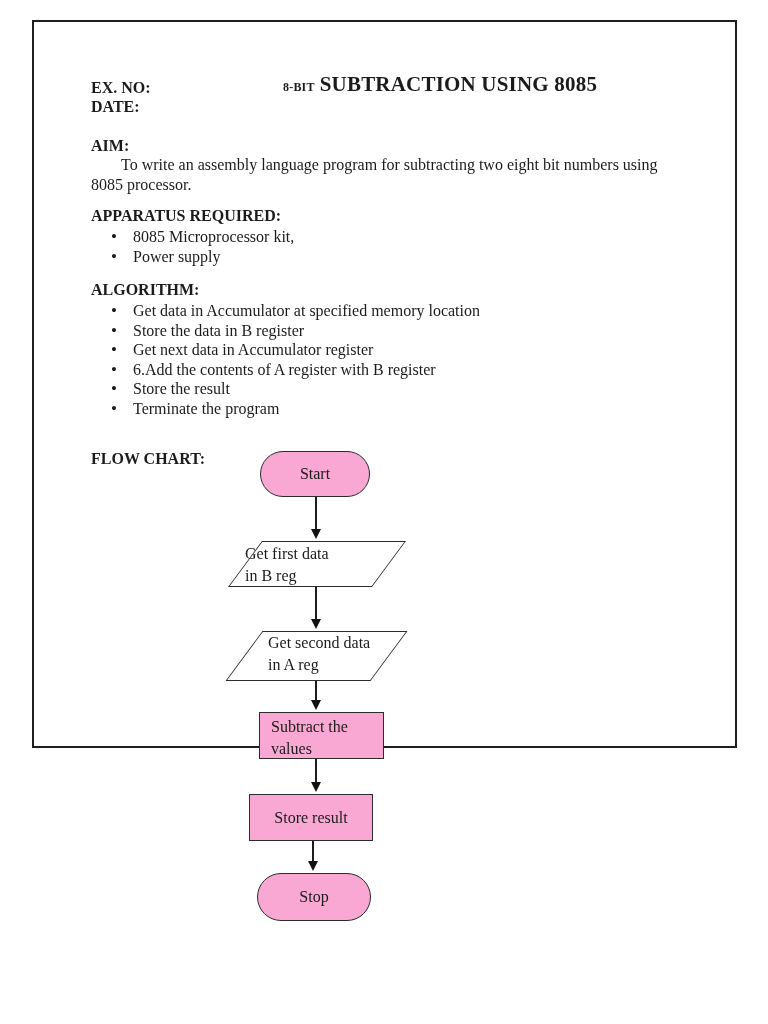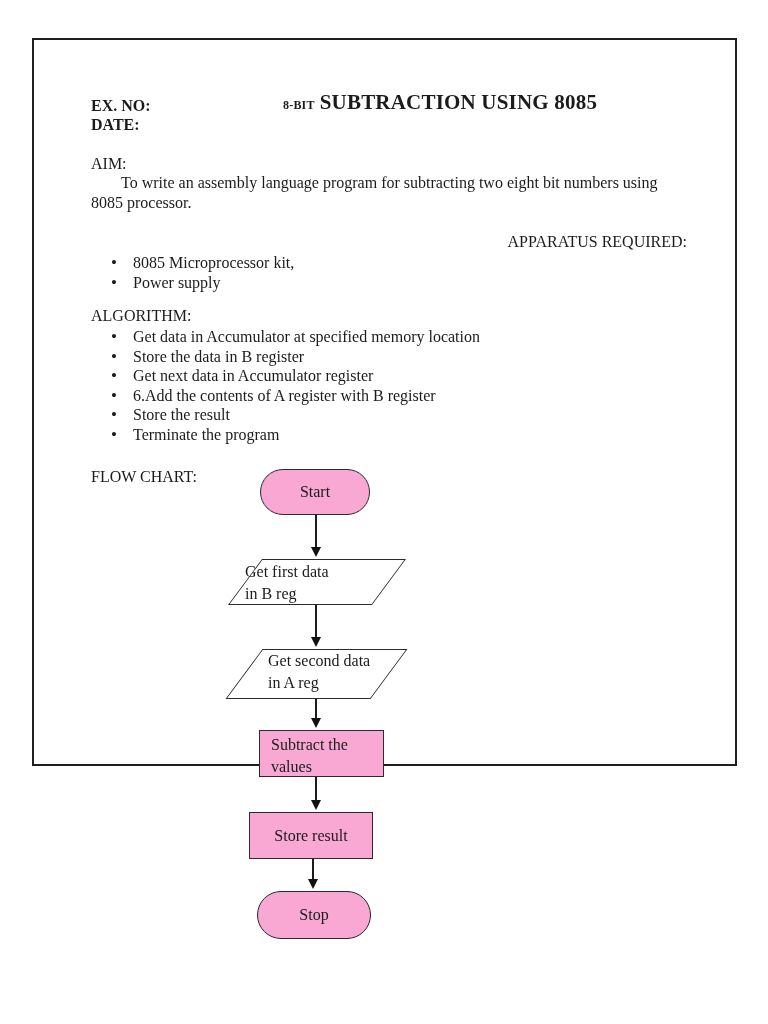--- a/index.html
+++ b/index.html
@@ -4,44 +4,44 @@
 <style>
   * { box-sizing: border-box; margin: 0; padding: 0; }
   html, body {
     width: 768px; height: 1024px;
     background: #ffffff;
     font-family: "Liberation Serif", "DejaVu Serif", serif;
     color: #1b1b1b;
     overflow: hidden;
   }
   .page {
-    position: absolute; left: 32px; top: 38px;
+    position: absolute; left: 32px; top: 20px;
     width: 705px; height: 728px;
     border: 2px solid #1f1f1f;
     background: #ffffff;
   }
   .content {
     padding: 0 48px 0 57px;
     font-size: 16px;
     line-height: 19px;
   }
   
   .doc-header { position: relative; margin-top: 56px; height: 38px; }
   .hdr-label { font-weight: bold; font-size: 16px; line-height: 19px; }
   .doc-title {
     position: absolute; left: 192px; top: -3px;
     font-weight: bold; white-space: nowrap;
   }
   .title-prefix { font-size: 12px; letter-spacing: 0.2px; }
   .title-main   { font-size: 21px; margin-left: 5px; letter-spacing: 0.2px; }
   
-  .sec-heading { font-weight: normal; font-size: 16px; line-height: 19px; }
+  .sec-heading { font-weight: bold; font-size: 16px; line-height: 19px; }
   .aim-heading { margin-top: 20px; }
   .aim-body { width: 586px; text-indent: 30px; line-height: 20px; }
-  .apparatus-heading { margin-top: 19px; text-align: right; }
+  .apparatus-heading { margin-top: 11px; }
   .algorithm-heading { margin-top: 14px; }
   ul.bullets { list-style: none; margin: 2px 0 0 0; }
   ul.bullets li {
     position: relative; padding-left: 42px; line-height: 19.5px;
   }
   ul.bullets li::before {
     content: "\2022";
     position: absolute; left: 20px; top: 0;
     font-size: 17px;
   }

